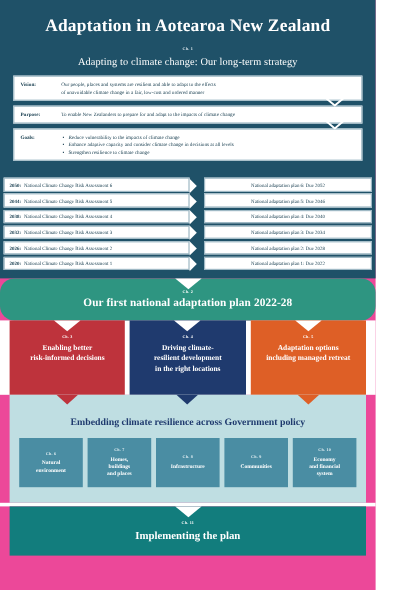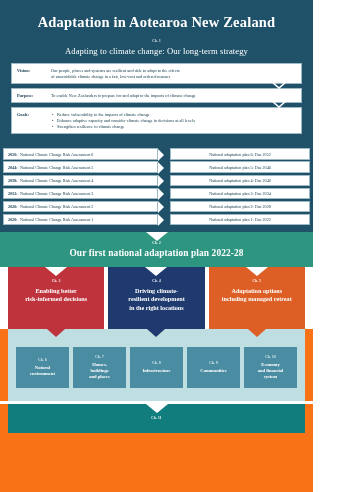--- a/index.html
+++ b/index.html
@@ -2,21 +2,21 @@
 <html><head>
 <meta charset="utf-8">
 <style>
   html,body{margin:0;padding:0;}
   body{
     width:342px;height:492px;
     background:#ffffff;
     font-family:"Liberation Serif", serif;
     overflow:hidden;
   }
-  .page{position:relative;width:313px;height:492px;background:#f97316;}
+  .page{position:relative;width:313px;height:492px;background:#ec4899;}
 
   
   .band{position:relative;width:100%;box-sizing:border-box;}
   .chlabel{
     font-family:"Liberation Serif", serif;
     font-size:3.4px;font-weight:bold;letter-spacing:.2px;
     text-align:center;line-height:5px;
   }
 
   
@@ -89,21 +89,21 @@
   .ar-right{
     flex:0 0 140px;background:#ffffff;border:0.8px solid #9fb9c5;
     box-sizing:border-box;height:11.5px;display:flex;align-items:center;
     justify-content:center;
   }
   .ar-rtext{font-size:4.1px;color:#11384a;}
 
   
   .planband{
     background:#2e9581;color:#ffffff;
-    padding:9px 8px 9px 8px;text-align:center;
+    padding:9px 8px 9px 8px;text-align:center;border-radius:12px;
   }
   .plan-title{font-size:9.4px;font-weight:bold;letter-spacing:.1px;margin-top:2px;}
 
   
   .cols{display:flex;gap:4px;padding:0 8px;background:#ffffff;}
   .col{
     position:relative;flex:1;color:#ffffff;text-align:center;
     padding:12px 4px 12px 4px;height:62px;box-sizing:border-box;
   }
   .col-red{background:#be333c;}
@@ -276,20 +276,21 @@
     </div>
     <div class="col col-orange">
       <div class="notch"></div>
       <div class="chlabel">Ch. 5</div>
       <div class="col-title">Adaptation options<br>including managed retreat</div>
       <div class="col-notch cn-orange"></div>
     </div>
   </div>
 
   <div class="embed">
+    <div class="embed-title">Embedding climate resilience across Government policy</div>
     <div class="chips" id="chip-host">
         <div class="chip">
           <div class="chlabel">Ch. 6</div>
           <div class="chip-title">Natural<br>environment</div>
         </div>
         <div class="chip">
           <div class="chlabel">Ch. 7</div>
           <div class="chip-title">Homes,<br>buildings<br>and places</div>
         </div>
         <div class="chip">
@@ -305,15 +306,16 @@
           <div class="chip-title">Economy<br>and financial<br>system</div>
         </div>
       </div>
   </div>
 
   <div class="white-gap"></div>
 
   <div class="impl">
     <div class="notch"></div>
     <div class="chlabel">Ch. 11</div>
+    <div class="impl-title">Implementing the plan</div>
   </div>
 
 </div>
 
 </body></html>

